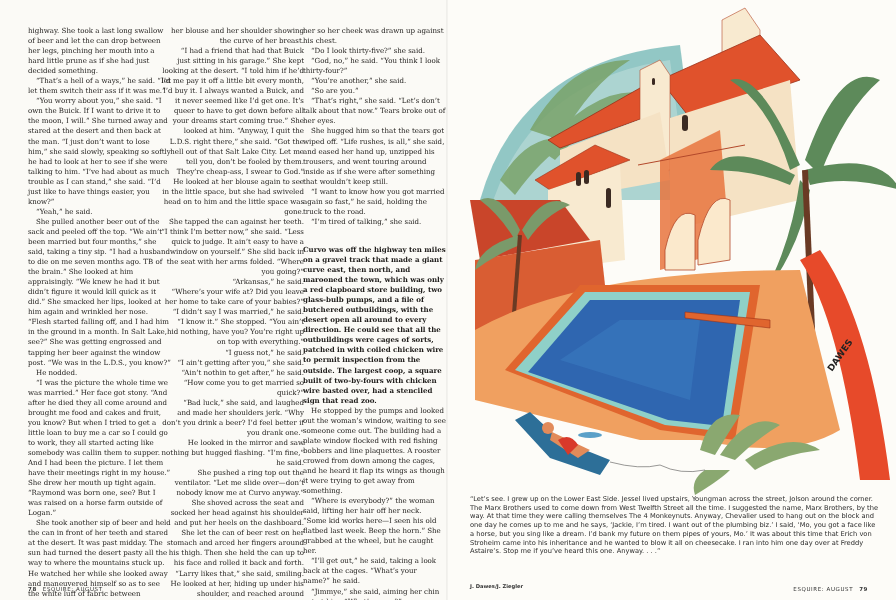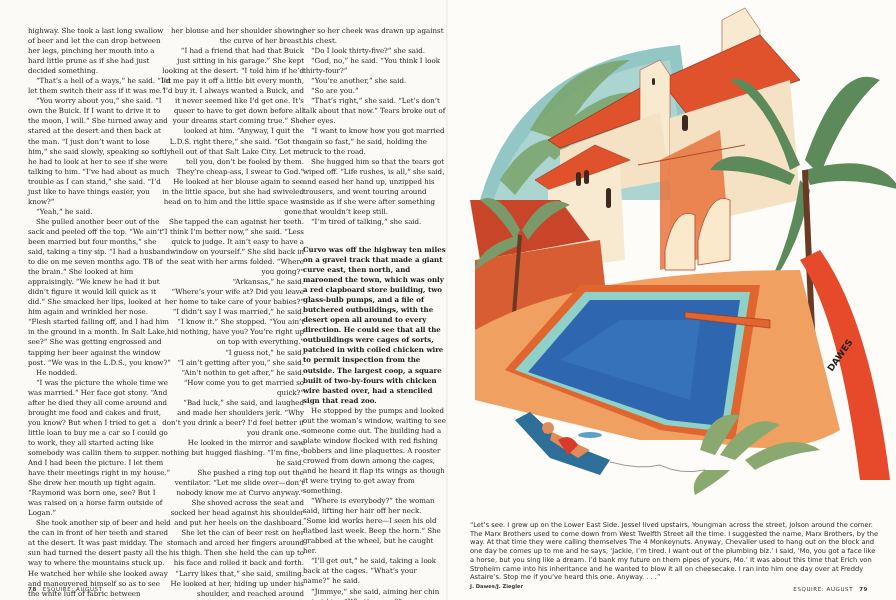--- a/index.html
+++ b/index.html
@@ -14,21 +14,21 @@
   .col p.spaced { margin-top:18px; text-indent:0;font-weight:bold; }
   .col1 { left:28px; }
   .col2 { left:161px;text-align:right; }
   .col3 { left:303px; }
   .folio { position:absolute; bottom:8px; font-family:"DejaVu Sans", sans-serif; font-size:5.5px; letter-spacing:0.6px; color:#333; }
   .folio .num { font-weight:bold; margin-right:6px; }
   .folio-left { left:28px; }
   .folio-right { right:28px; }
   .folio-right .num { margin-right:0; margin-left:6px; }
   .illustration { position:absolute; left:460px; top:0; width:436px; height:500px; }
-  .caption { position:absolute; left:470px; top:521px; width:410px; font-family:"DejaVu Sans", sans-serif; font-size:6.7px; line-height:8.7px; color:#2a2a2a; }
+  .caption { position:absolute; left:470px; top:495px; width:410px; font-family:"DejaVu Sans", sans-serif; font-size:6.7px; line-height:8.7px; color:#2a2a2a; }
   .credit { position:absolute; left:470px; top:583px; font-family:"DejaVu Sans", sans-serif; font-size:5.2px; color:#333; font-weight:bold; }
 </style>
 </head>
 <body>
 
 <div class="spread">
   <div class="page-left">
     <div class="col col1">
         <p class="noind">highway. She took a last long swallow of beer and let the can drop between her legs, pinching her mouth into a hard little prune as if she had just decided something.</p>
         <p>“That’s a hell of a ways,” he said. “I’d let them switch their ass if it was me.”</p>
@@ -57,22 +57,22 @@
         <p>She shoved across the seat and socked her head against his shoulder and put her heels on the dashboard. She let the can of beer rest on her stomach and arced her fingers around his thigh. Then she held the can up to his face and rolled it back and forth. “Larry likes that,” she said, smiling.</p>
         <p>He looked at her, hiding up under his shoulder, and reached around</p>
       </div>
     <div class="col col3">
         <p class="noind">her so her cheek was drawn up against his chest.</p>
         <p>“Do I look thirty-five?” she said.</p>
         <p>“God, no,” he said. “You think I look thirty-four?”</p>
         <p>“You’re another,” she said.</p>
         <p>“So are you.”</p>
         <p>“That’s right,” she said. “Let’s don’t talk about that now.” Tears broke out of her eyes.</p>
+        <p>She hugged him so that the tears got wiped off. “Life rushes, is all,” she said, and eased her hand up, unzipped his trousers, and went touring around inside as if she were after something that wouldn’t keep still.</p>
         <p>“I want to know how you got married again so fast,” he said, holding the truck to the road.</p>
-        <p>She hugged him so that the tears got wiped off. “Life rushes, is all,” she said, and eased her hand up, unzipped his trousers, and went touring around inside as if she were after something that wouldn’t keep still.</p>
         <p>“I’m tired of talking,” she said.</p>
         <p class="spaced">Curvo was off the highway ten miles on a gravel track that made a giant curve east, then north, and marooned the town, which was only a red clapboard store building, two glass-bulb pumps, and a file of butchered outbuildings, with the desert open all around to every direction. He could see that all the outbuildings were cages of sorts, patched in with coiled chicken wire to permit inspection from the outside. The largest coop, a square built of two-by-fours with chicken wire basted over, had a stenciled sign that read zoo.</p>
         <p>He stopped by the pumps and looked out the woman’s window, waiting to see someone come out. The building had a plate window flocked with red fishing bobbers and line plaquettes. A rooster crowed from down among the cages, and he heard it flap its wings as though it were trying to get away from something.</p>
         <p>“Where is everybody?” the woman said, lifting her hair off her neck. “Some kid works here—I seen his old flatbed last week. Beep the horn.” She grabbed at the wheel, but he caught her.</p>
         <p>“I’ll get out,” he said, taking a look back at the cages. “What’s your name?” he said.</p>
         <p>“Jimmye,” she said, aiming her chin out at him. “What’s yours?”</p>
         <p>“Robard.”</p>
         <p>“What is it?”</p>
         <p>“Robard.”</p>
       </div>

